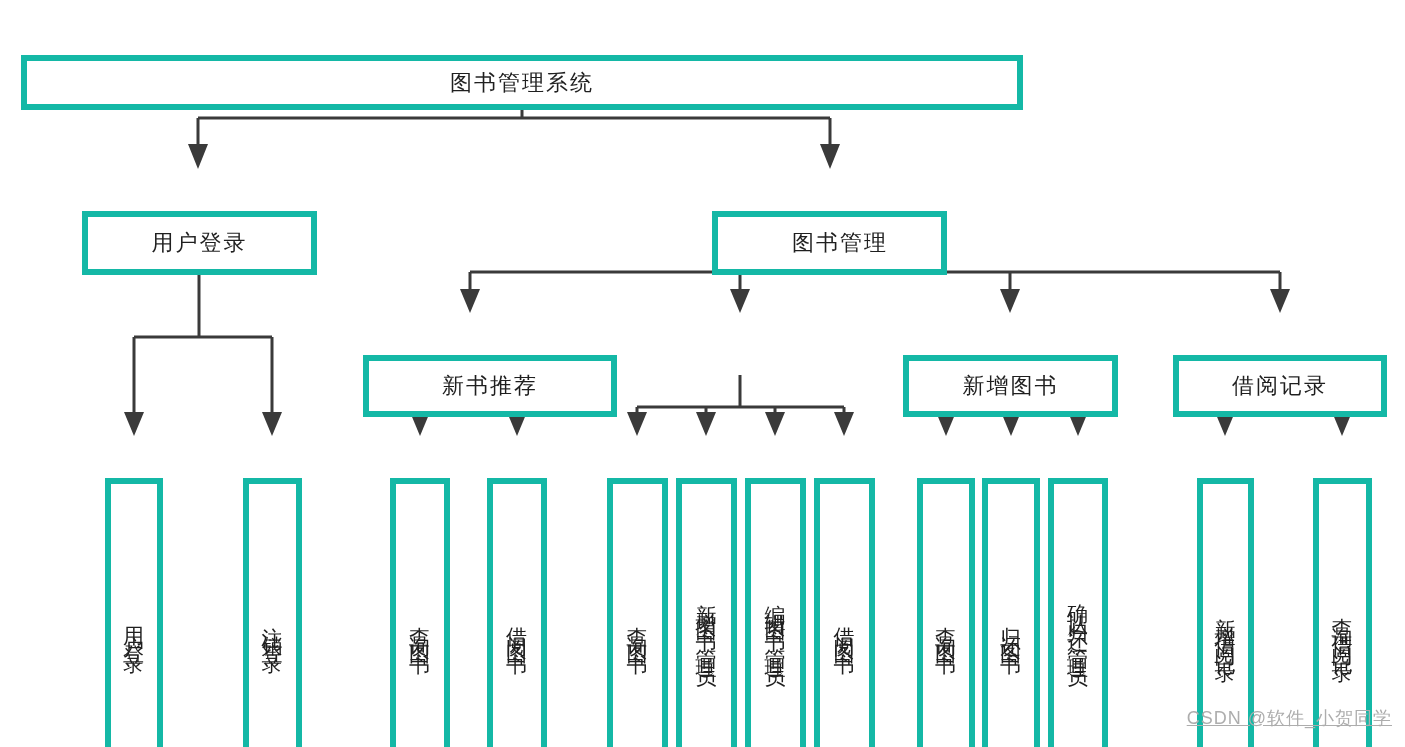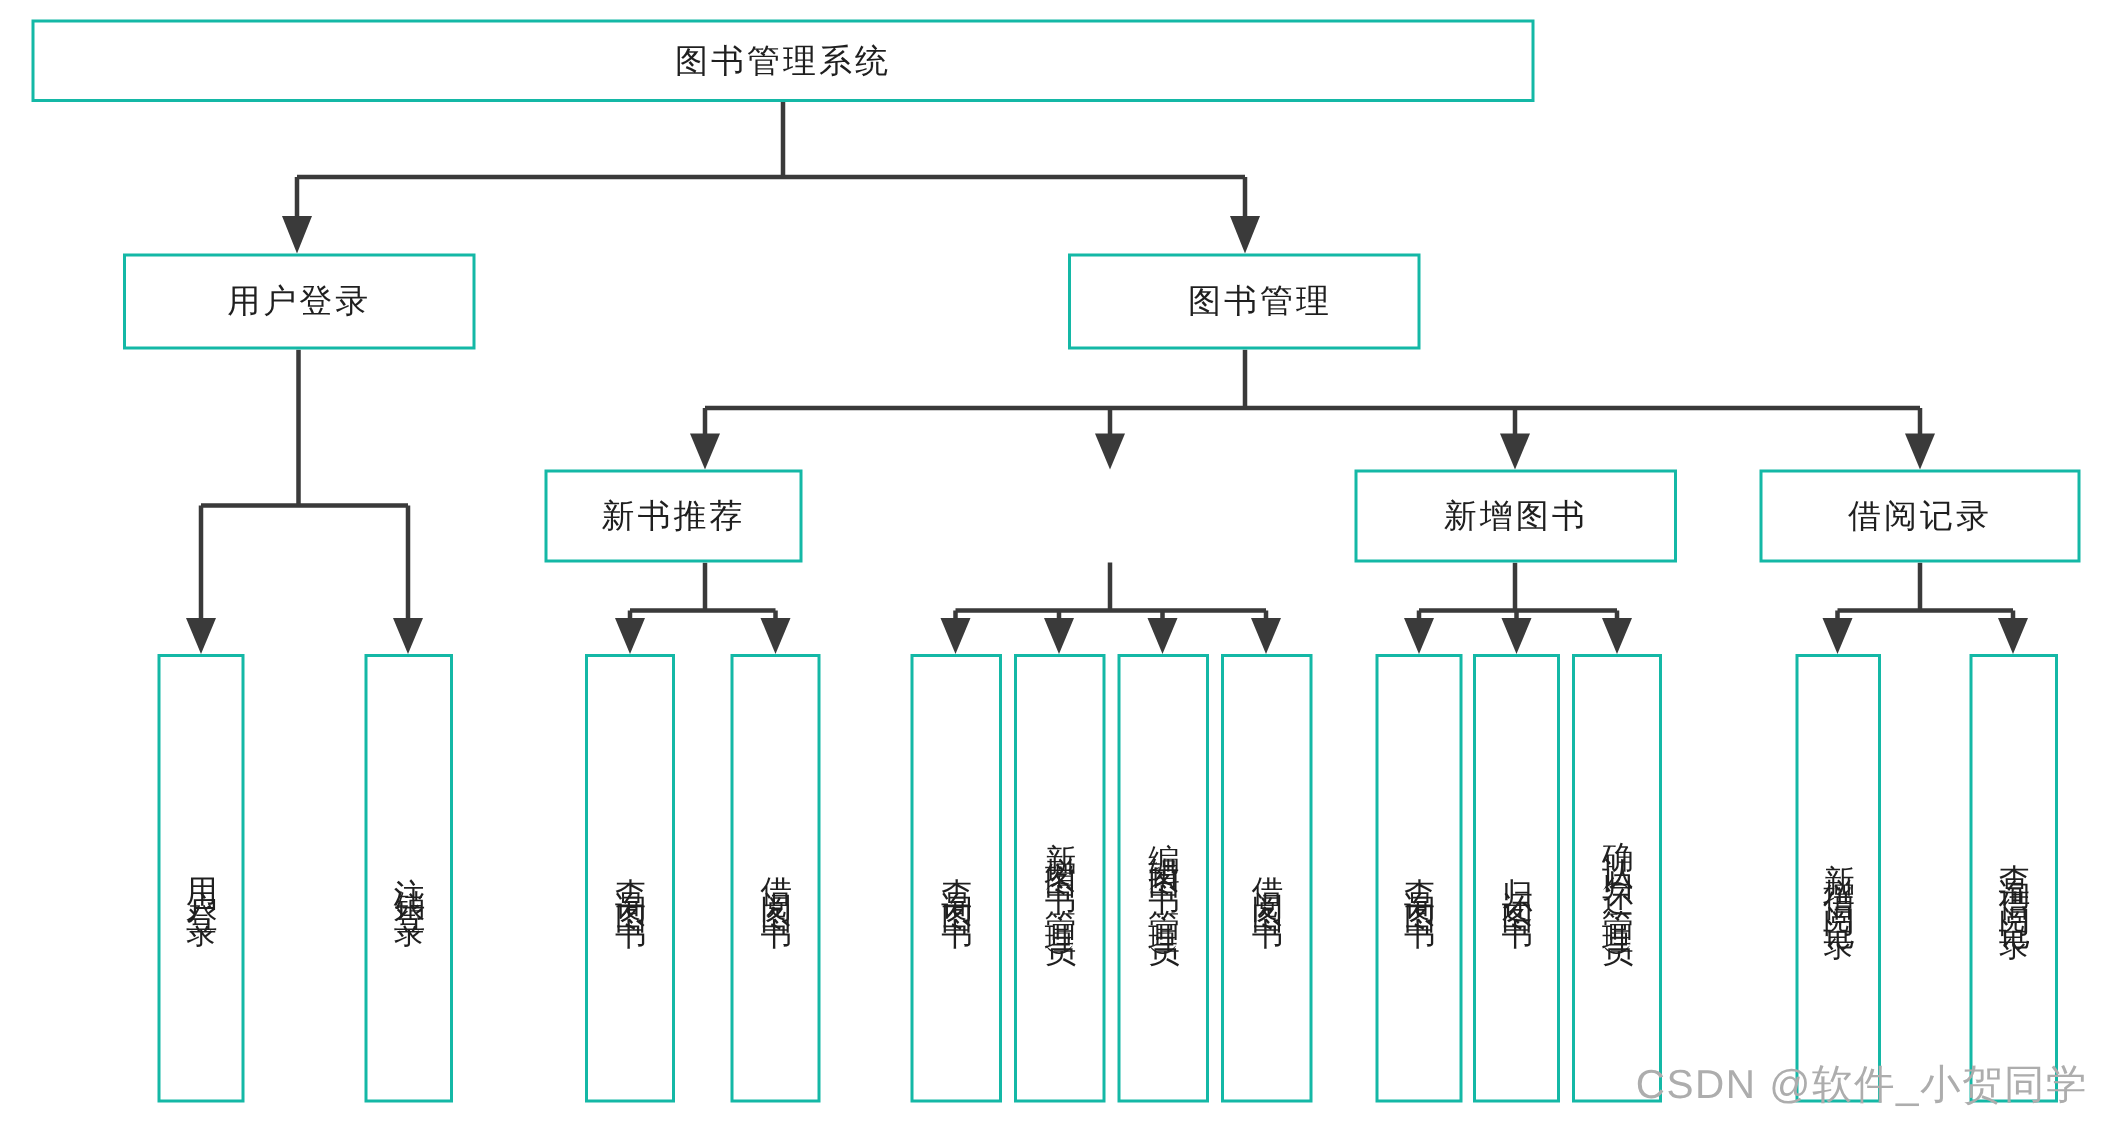--- a/index.html
+++ b/index.html
@@ -16,49 +16,51 @@
     overflow: hidden;
   }
   #connectors {
     position: absolute;
     left: 0; top: 0;
     width: 1405px; height: 747px;
   }
   .node {
     position: absolute;
     box-sizing: border-box;
-    border: 2px solid #14b8a6;
+    border: 6px solid #14b8a6;
     background: #ffffff;
     display: flex;
     align-items: center;
     justify-content: center;
     color: #1f1f1f;
+    margin-top: 42px;
   }
   .hbox {
     font-size: 22px;
     letter-spacing: 2px;
     white-space: nowrap;
   }
   .vbox {
     font-size: 21px;
   }
   .vbox .vtext {
     writing-mode: vertical-rl;
     text-orientation: mixed;
     letter-spacing: 9px;
     line-height: 1;
   }
   .watermark {
     position: absolute;
     right: 13px;
-    bottom: 6px;
-    font-size: 27px;
+    bottom: 17px;
+    font-size: 18px;
     color: #adadad;
     letter-spacing: 1px;
     white-space: nowrap;
+    text-decoration: underline;
   }
 </style>
 </head>
 <body>
 
 <div id="canvas">
 
   <svg id="connectors" width="1405" height="747" viewBox="0 0 1405 747">
     <g stroke="#3a3a3a" stroke-width="3" fill="none">
 
@@ -100,21 +102,21 @@
       <polygon points="1215,412 1235,412 1225,436"></polygon>
       <polygon points="1332,412 1352,412 1342,436"></polygon>
     </g>
   </svg>
 
   <div class="node hbox" style="left:21px; top:13px; width:1002px; height:55px;">图书管理系统</div>
 
   <div class="node hbox" style="left:82px; top:169px; width:235px; height:64px;">用户登录</div>
   <div class="node hbox" style="left:712px; top:169px; width:235px; height:64px;padding-left:21px;">图书管理</div>
 
-  <div class="node hbox" style="left:363px; top:313px; width:172px; height:62px;">新书推荐</div>
+  <div class="node hbox" style="left:363px; top:313px; width:254px; height:62px;">新书推荐</div>
   <div class="node hbox" style="left:903px; top:313px; width:215px; height:62px;">新增图书</div>
   <div class="node hbox" style="left:1173px; top:313px; width:214px; height:62px;">借阅记录</div>
 
   <div class="node vbox" style="left:105px; top:436px; width:58px; height:299px;">
     <span class="vtext">用户登录</span>
   </div>
   <div class="node vbox" style="left:243px; top:436px; width:59px; height:299px;">
     <span class="vtext">注销登录</span>
   </div>
 

